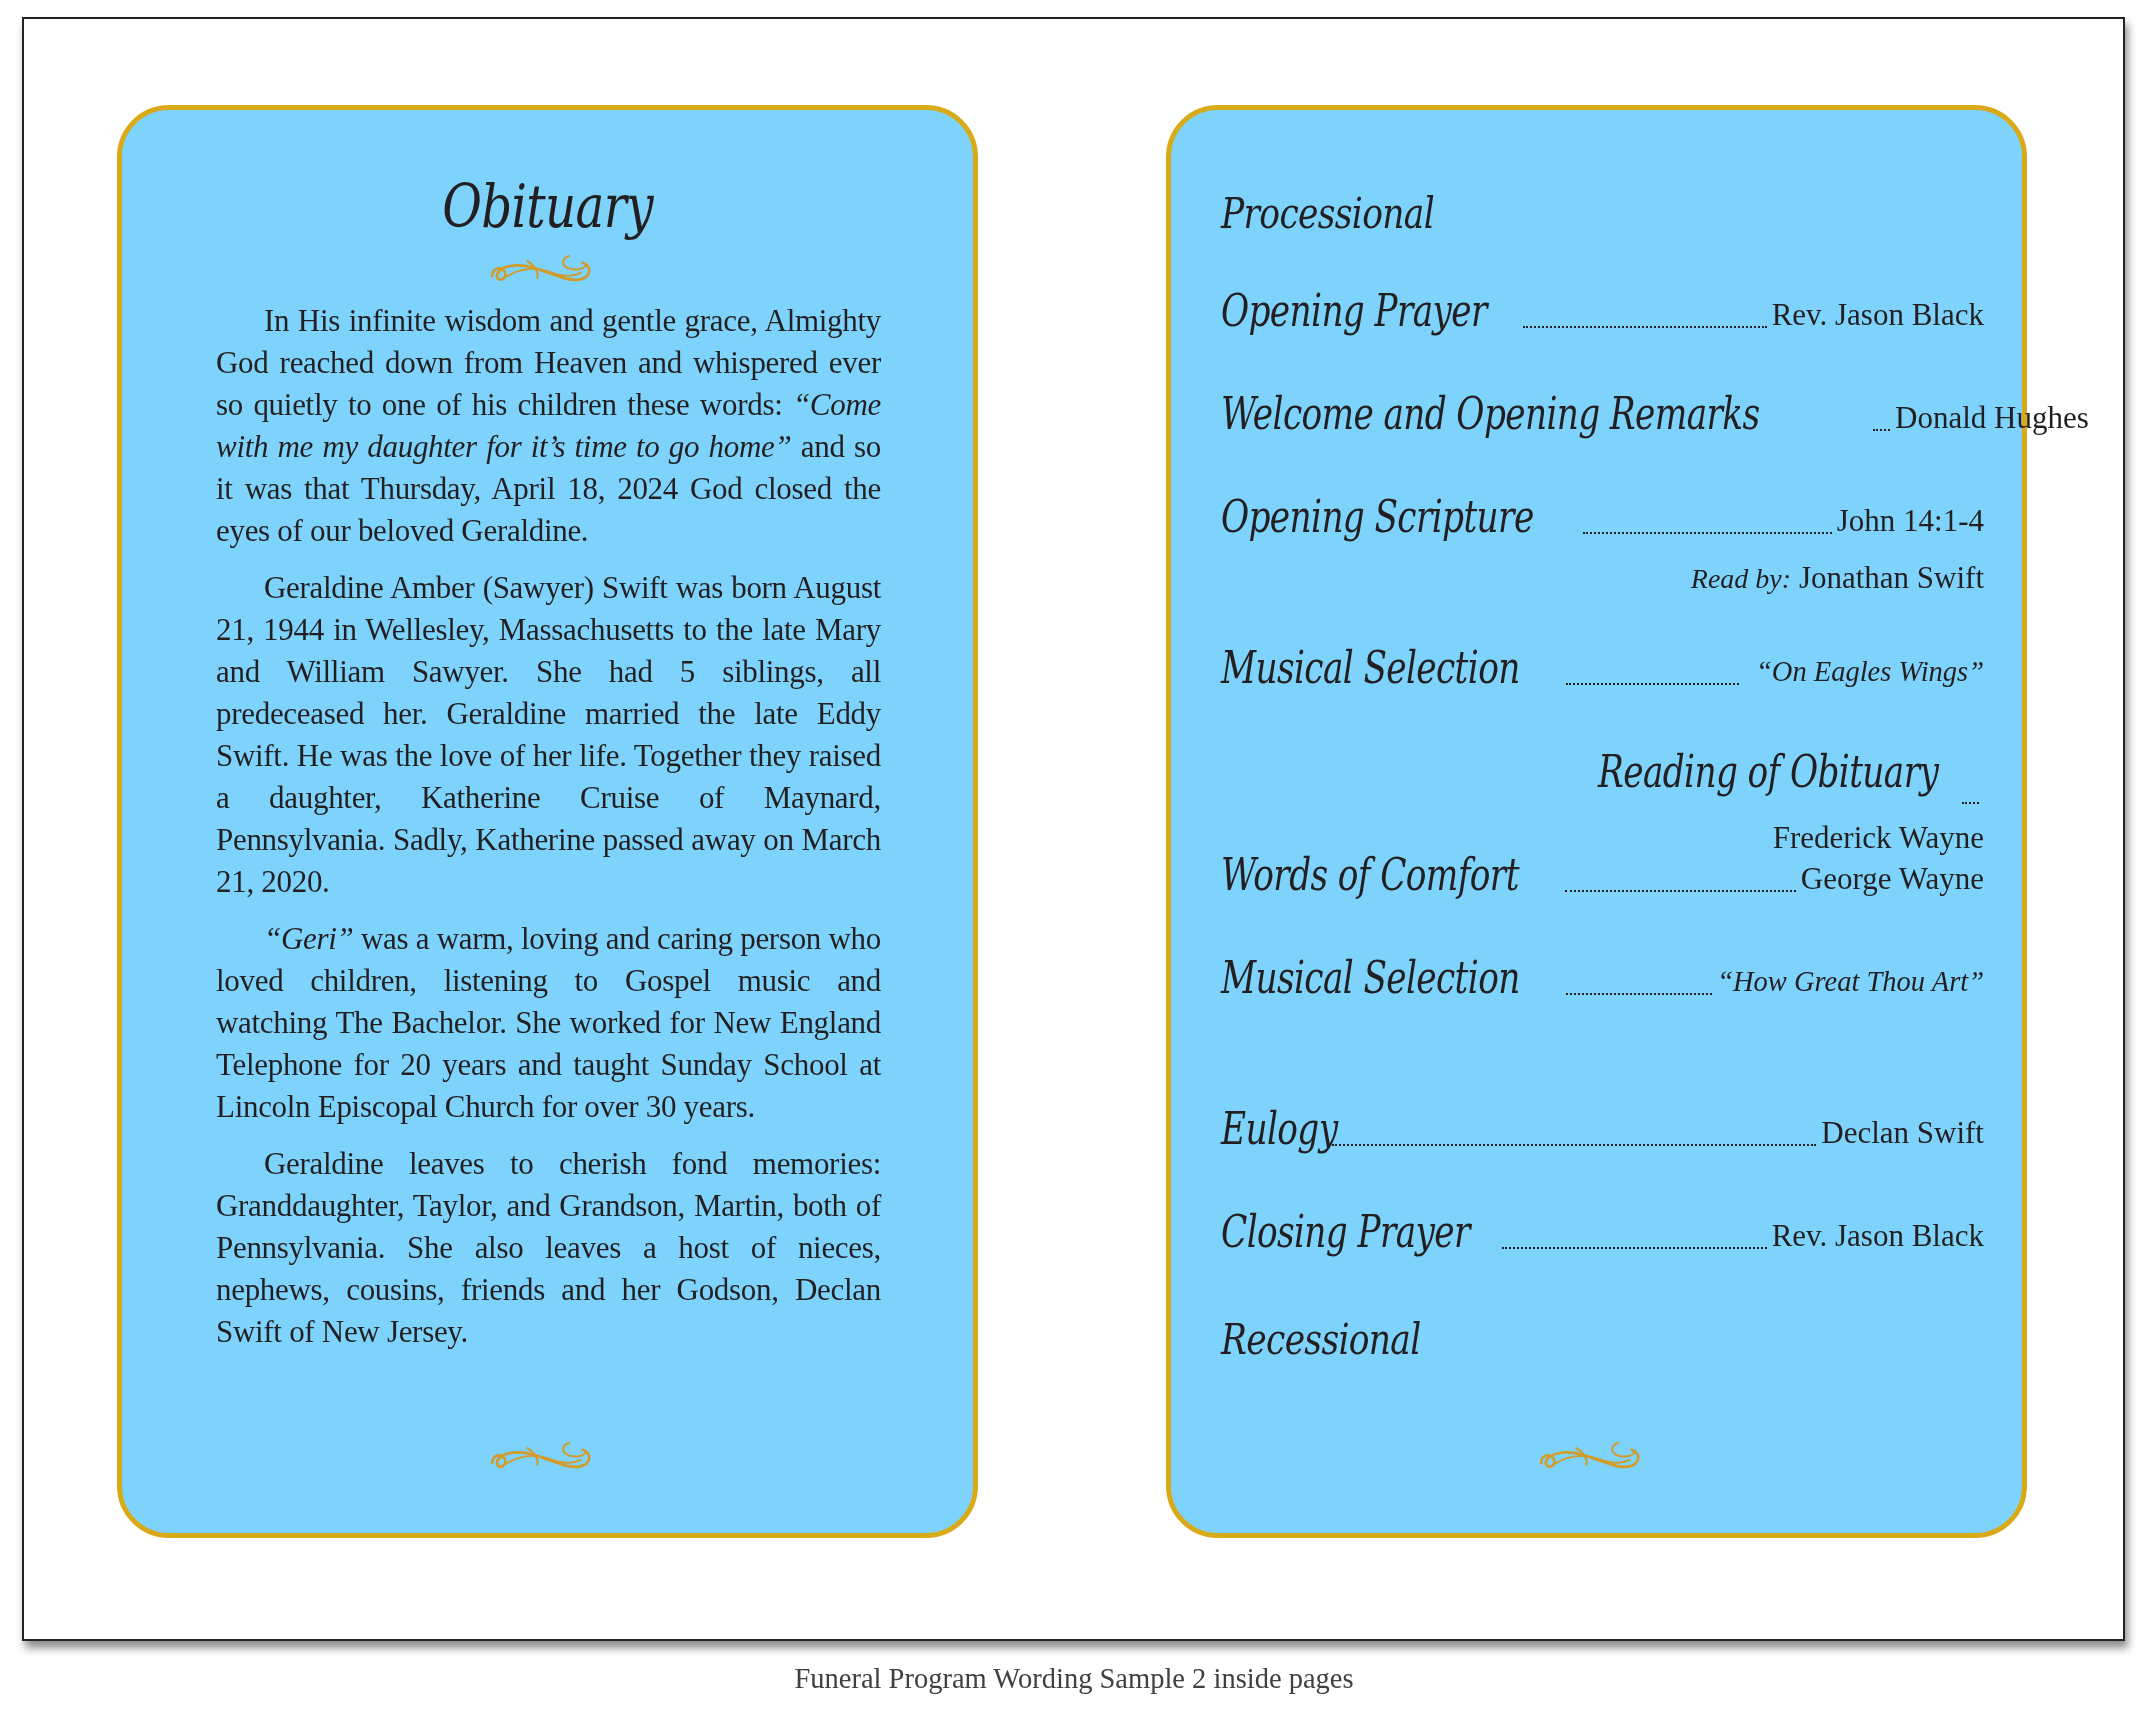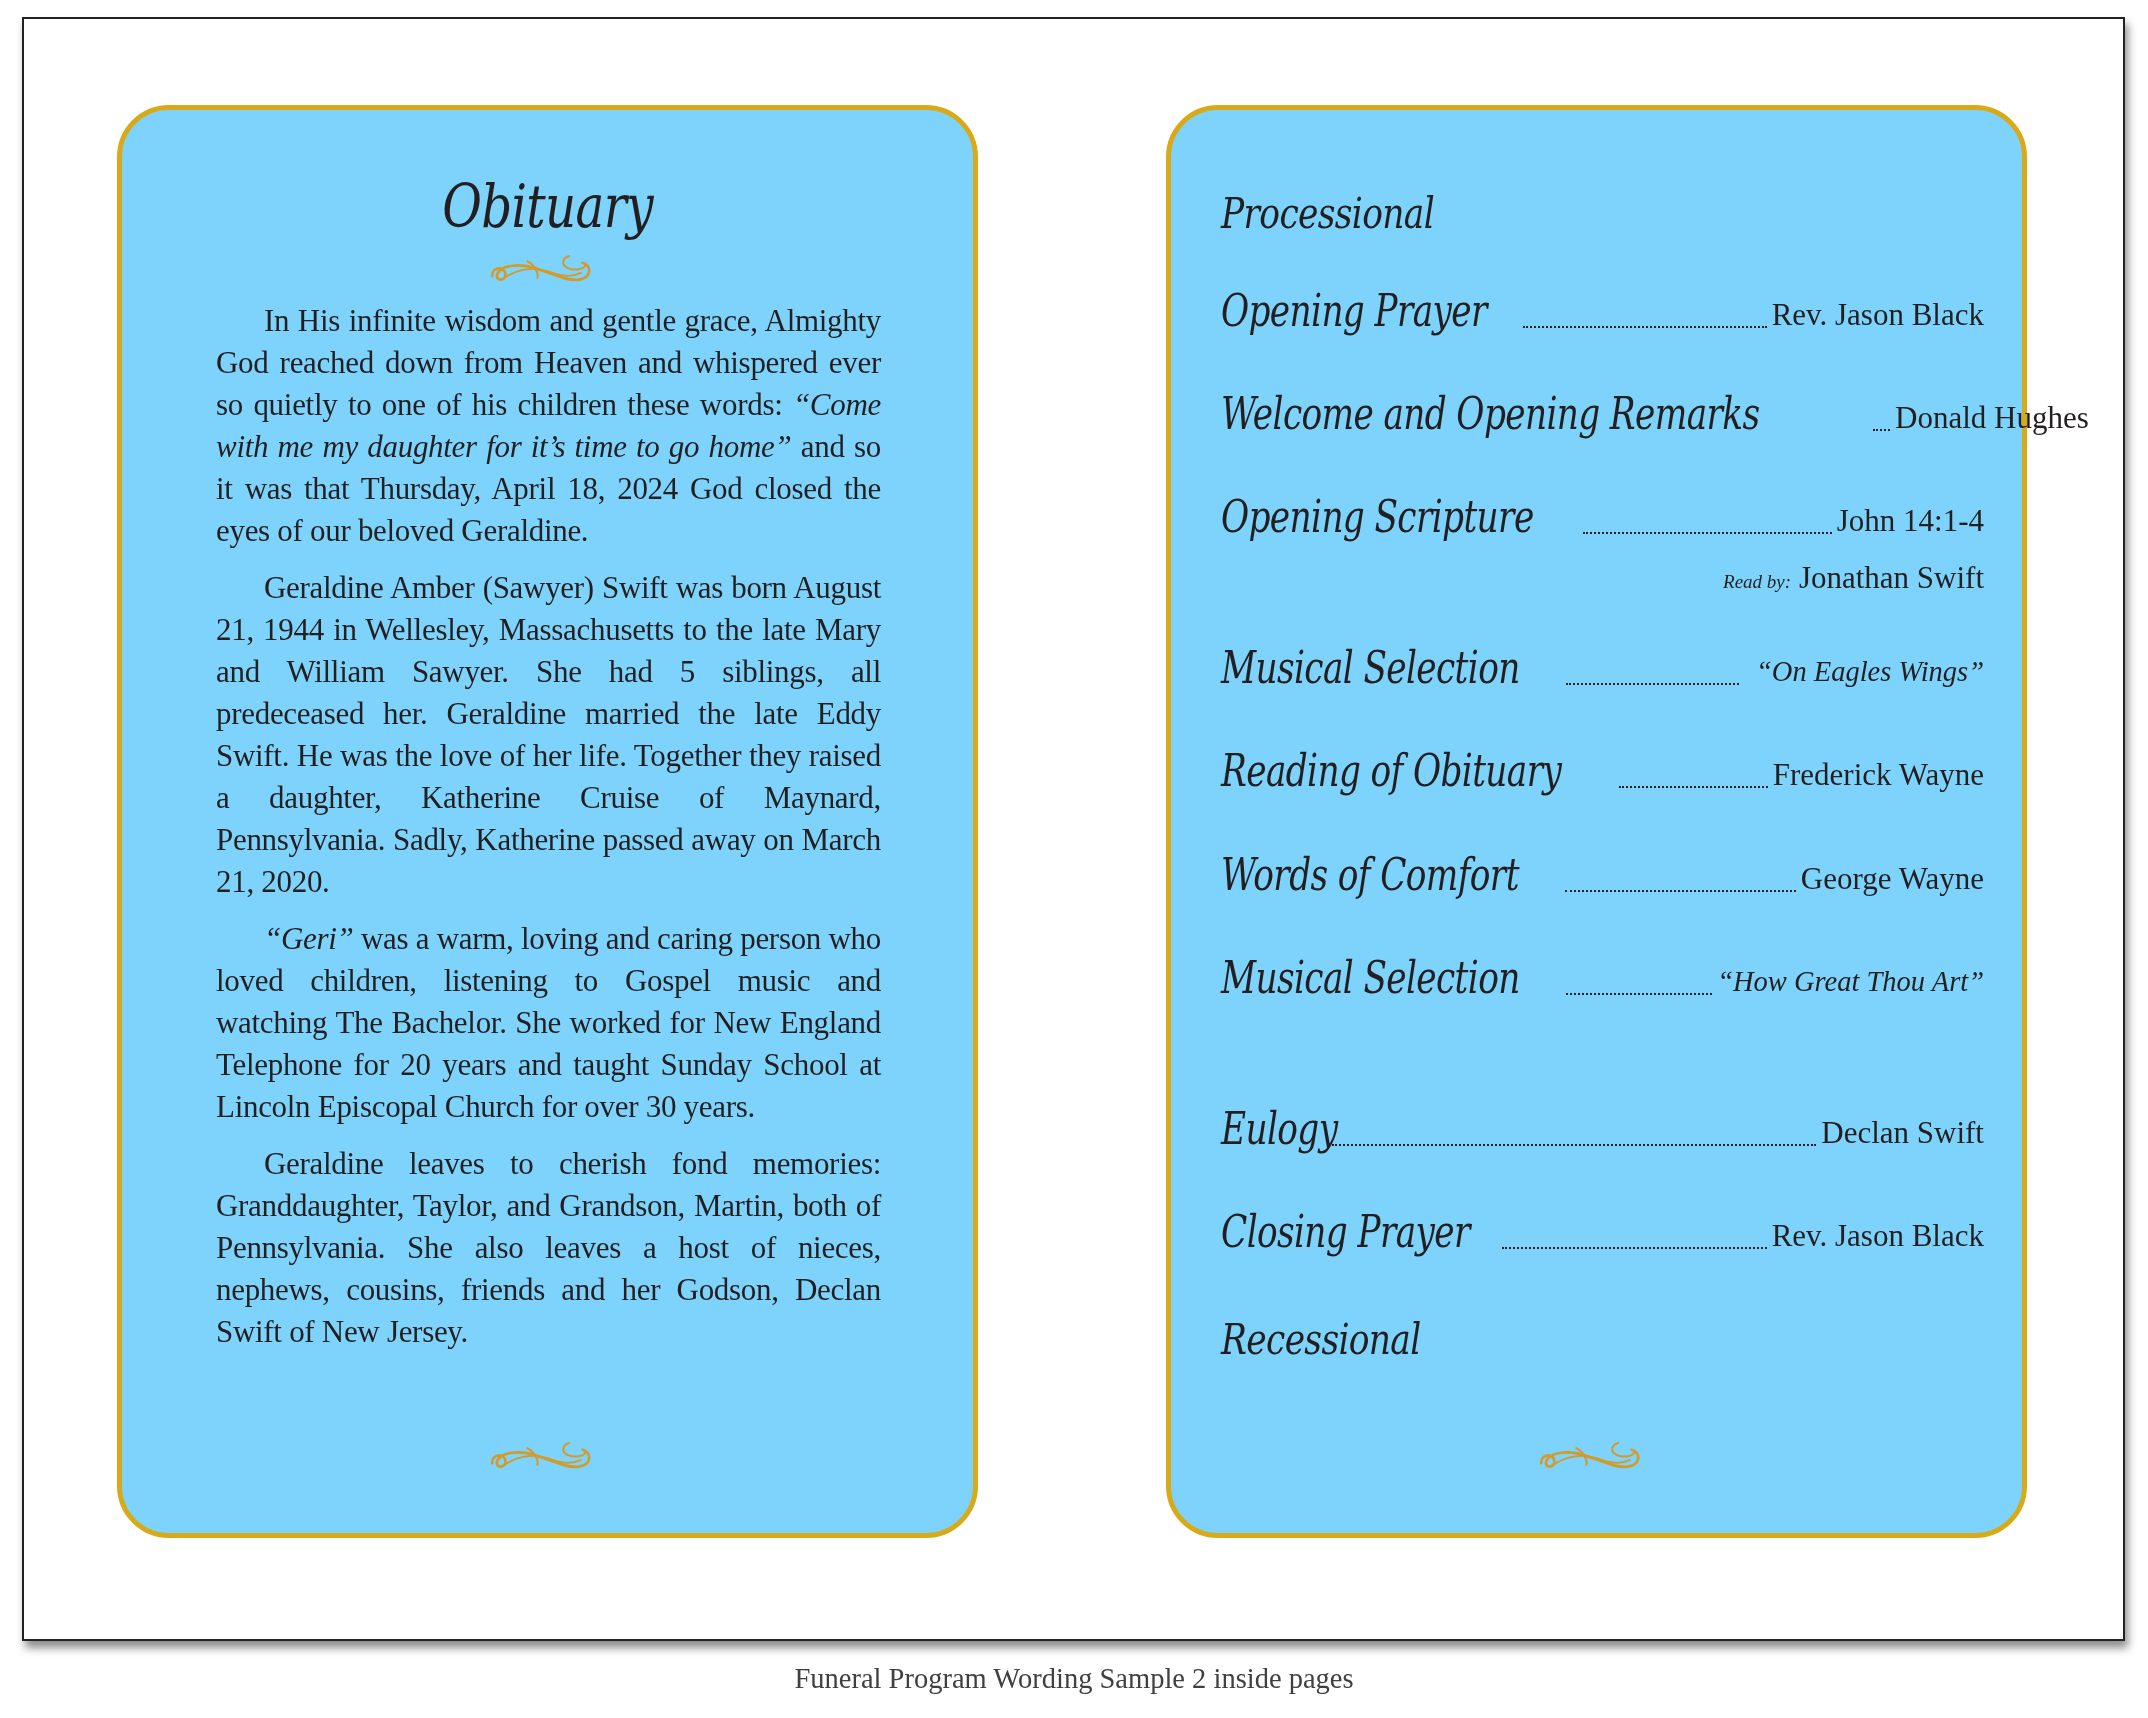--- a/index.html
+++ b/index.html
@@ -53,21 +53,21 @@
   .row .leader {
     flex: 1 1 auto; margin: 0 5px 13.4px 11.7px; height: 1.7px;
     border-bottom: 2.5px dotted #231f20; min-width: 17px;
   }
   .row .value { font-size: 31px; line-height: 42px; padding-bottom: 5px; flex: none; white-space: nowrap; }
   .row .value.ital { font-style: italic; font-size: 28.5px; }
   .sub {
     position: absolute; left: 50px; width: 763px; text-align: right;
     font-size: 31px; line-height: 42px; white-space: nowrap;
   }
-  .sub em { font-size: 19px; }
+  .sub em { font-size: 28px; }
   .heading-only { position: absolute; left: 50px; font-size: 42px; line-height: 59px; }
 
   .caption {
     position: absolute; left: 0; width: 2148px; top: 1663px; text-align: center;
     font-size: 28.5px; color: #404040;
   }
 </style>
 </head>
 <body>
 
@@ -135,21 +135,21 @@
   <div class="sub" style="top:447px;">
     <em>Read by:</em> <span>Jonathan Swift</span>
   </div>
 
   <div class="row" style="top:529px;">
     <span class="label"><span class="script">Musical Selection</span></span>
     <span class="leader" style="margin-right:17px;"></span>
     <span class="value ital">“On Eagles Wings”</span>
   </div>
 
-  <div class="row" style="top:632px;">
+  <div class="row" style="top:632px;flex-direction:column;">
     <span class="label"><span class="script">Reading of Obituary</span></span>
     <span class="leader"></span>
     <span class="value">Frederick Wayne</span>
   </div>
 
   <div class="row" style="top:736px;">
     <span class="label"><span class="script">Words of Comfort</span></span>
     <span class="leader"></span>
     <span class="value">George Wayne</span>
   </div>

